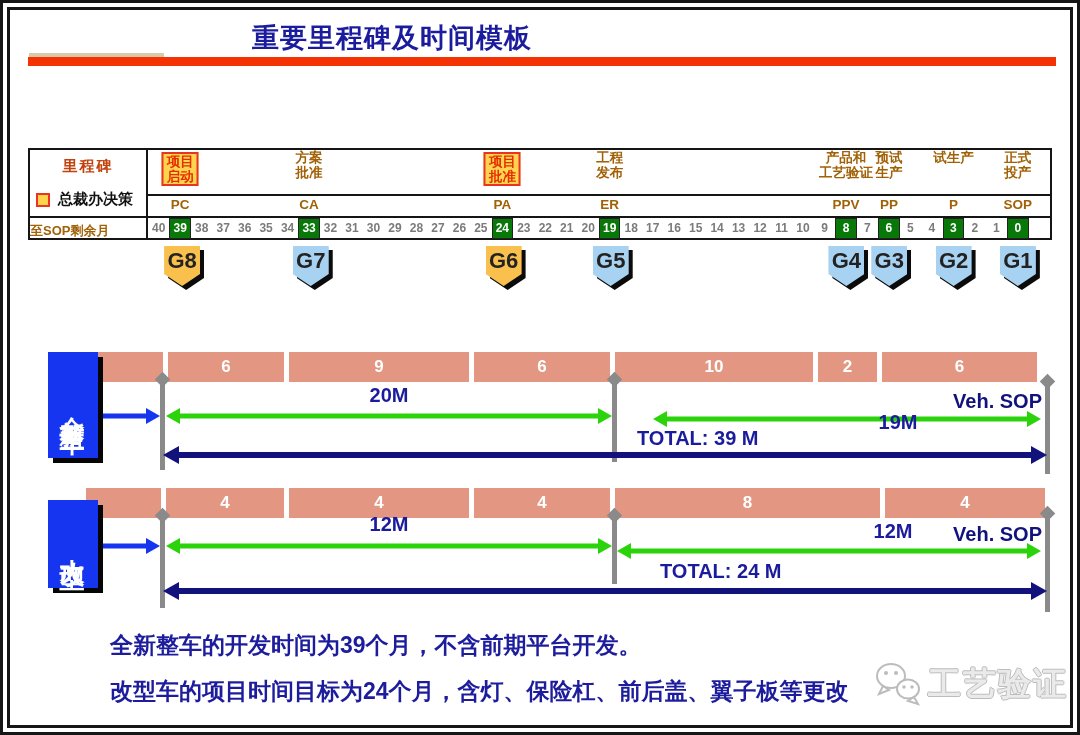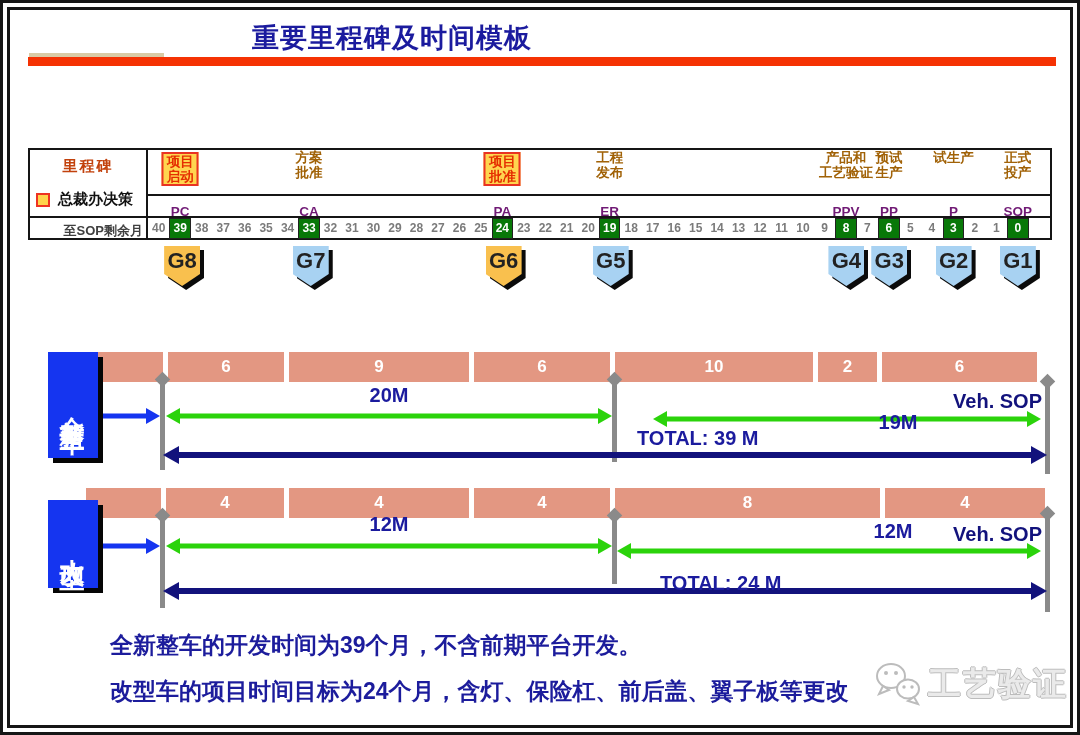--- a/index.html
+++ b/index.html
@@ -27,24 +27,24 @@
   .hdr-title{text-align:center;font-weight:bold;font-size:15px;color:#c2410c;margin-top:7px;letter-spacing:2px;}
   .hdr-legend{position:absolute;left:6px;top:40px;display:flex;align-items:center;gap:8px;font-weight:bold;font-size:15px;color:#111;}
   .legend-swatch{width:14px;height:14px;background:#ffd44d;border:2px solid #ee3322;box-sizing:border-box;}
   .labels-codes{position:relative;}
   .codes-divider{position:absolute;left:0;right:0;top:44px;border-top:2px solid #151515;}
   .mslabel{
     position:absolute;top:0;transform:translateX(-50%);text-align:center;white-space:nowrap;
     color:#a16207;font-weight:bold;font-size:13.5px;line-height:15px;
   }
   .mslabel.boxed{top:2px;color:#e52e00;background:#ffd54f;border:2px solid #e93323;padding:0 3px;}
-  .mscode{position:absolute;top:54px;transform:translateX(-50%);font-weight:bold;font-size:13.5px;color:#701a75;}
+  .mscode{position:absolute;top:47px;transform:translateX(-50%);font-weight:bold;font-size:13.5px;color:#a16207;}
   .numlabel{
     border-top:2px solid #151515;border-right:2px solid #151515;box-sizing:border-box;
-    font-weight:bold;font-size:13px;color:#404040;text-align:right;padding:4px 3px 0 0;white-space:nowrap;
+    font-weight:bold;font-size:13px;color:#a16207;padding:4px 3px 0 0;white-space:nowrap;
   }
   .numcells{border-top:2px solid #151515;display:grid;grid-template-columns:repeat(42,1fr);}
   .mcell{font-size:12px;font-weight:bold;color:#7b7b7b;text-align:center;line-height:21px;box-sizing:border-box;}
   .mcell.hl{background:var(--highlight-cell,#087808);color:#fff;border:1px solid #222;line-height:19px;}
 
   
   .badges{position:absolute;left:150px;top:246px;width:900px;height:46px;}
   .badge{position:absolute;transform:translateX(-50%);filter:drop-shadow(4px 4px 0 #0b0b0b);}
   .badge-shape{
     width:36px;height:40px;clip-path:polygon(0 0,100% 0,100% 70%,50% 100%,0 70%);
@@ -303,21 +303,21 @@
     <div class="ah l"></div>
     <div class="ah r"></div>
   </div>
 <div class="mlabel ctr" style="left:853px;top:520px;width:80px;">12M</div>
 <div class="mlabel rt sop" style="left:948px;top:523px;width:94px;">Veh. SOP</div>
 <div class="arrow navy" style="left:163px;top:582px;width:884px;">
     <div class="shaft"></div>
     <div class="ah l"></div>
     <div class="ah r"></div>
   </div>
-<div class="mlabel" style="left:660px;top:572px;">TOTAL: 24 M</div>
+<div class="mlabel" style="left:660px;top:560px;">TOTAL: 24 M</div>
 
 <div class="note" style="top:630px;">全新整车的开发时间为39个月，不含前期平台开发。</div>
 <div class="note" style="top:676px;">改型车的项目时间目标为24个月，含灯、保险杠、前后盖、翼子板等更改</div>
 
 <div class="watermark">
   <svg width="52" height="52" viewBox="0 0 52 52">
     <g fill="#ffffff" stroke="#b9b9b9" stroke-width="2">
       <ellipse cx="19" cy="18" rx="14" ry="12"></ellipse>
       <path d="M11 28 l-4 8 10-4 z"></path>
       <ellipse cx="36" cy="31" rx="11" ry="9.5"></ellipse>

